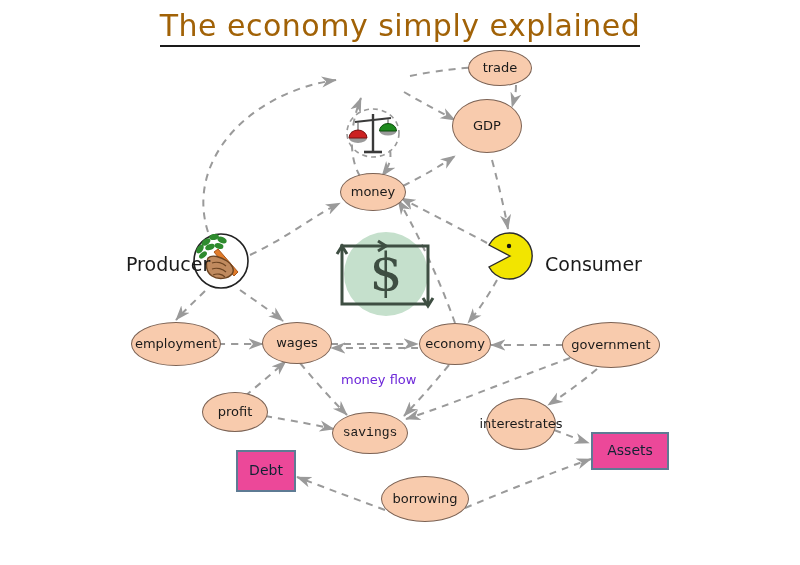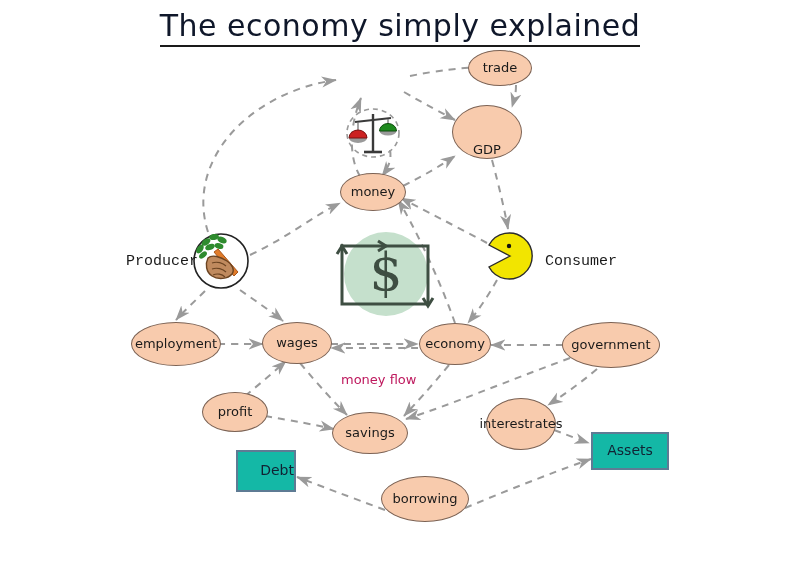--- a/index.html
+++ b/index.html
@@ -10,21 +10,21 @@
     overflow:hidden;
   }
   #stage{position:relative;width:800px;height:565px;}
   #wires{position:absolute;left:0;top:0;width:800px;height:565px;}
 
   .title{
     position:absolute;left:0;top:8px;width:800px;
     text-align:center;
     font-family:"DejaVu Sans", sans-serif;
     font-size:30px;
-    color:#0f172a;
+    color:#a16207;
     letter-spacing:0.5px;
   }
   .title span{
     border-bottom:2px solid #1a1a1a;
     padding-bottom:2px;
   }
 
   .node{
     position:absolute;
     display:flex;align-items:center;justify-content:center;
@@ -33,36 +33,35 @@
     box-sizing:border-box;
     line-height:1.12;
   }
   .ellipse{
     background:#F8CBAD;
     border:1.6px solid #7B6254;
     border-radius:50%;
     font-size:13px;
   }
   .rect{
-    background:#14b8a6;
+    background:#ec4899;
     border:2px solid #5E7B94;
     font-size:14px;
     color:#123;
   }
   .plainlabel{
     position:absolute;
-    font-size:15px;
+    font-size:19px;
     color:#1a1a1a;
     white-space:nowrap;
-    font-family:Liberation Mono, monospace;
   }
   .flowlabel{
     position:absolute;
     font-size:13px;
-    color:#be185d;
+    color:#6d28d9;
     white-space:nowrap;
   }
 
   
   .producer-icon{
     position:absolute;left:192px;top:232px;width:58px;height:58px;
   }
   
   .consumer-icon{
     position:absolute;left:487px;top:232px;width:46px;height:48px;
@@ -202,21 +201,21 @@
       <circle cx="22" cy="14" r="2.2" fill="#111"></circle>
     </svg>
   </div>
   <div class="plainlabel" style="left:545px;top:253px;">Consumer</div>
 
 
   <div class="node ellipse" style="left:468px;top:50px;width:64px;height:36px;">
     <span>trade</span>
   </div>
 
-  <div class="node ellipse" style="left:452px;top:105px;width:70px;height:54px;align-items:flex-end;">
+  <div class="node ellipse" style="left:452px;top:99px;width:70px;height:54px;">
     <span>GDP</span>
   </div>
 
   <div class="node ellipse" style="left:340px;top:173px;width:66px;height:38px;">
     <span>money</span>
   </div>
 
   <div class="node ellipse" style="left:131px;top:322px;width:90px;height:44px;">
     <span>employment</span>
   </div>
@@ -230,34 +229,34 @@
   </div>
 
   <div class="node ellipse" style="left:562px;top:322px;width:98px;height:46px;">
     <span>government</span>
   </div>
 
   <div class="node ellipse" style="left:202px;top:392px;width:66px;height:40px;">
     <span>profit</span>
   </div>
 
-  <div class="node ellipse" style="left:332px;top:412px;width:76px;height:42px;">
+  <div class="node ellipse" style="left:332px;top:412px;width:76px;height:42px;font-family:Liberation Mono, monospace;">
     <span>savings</span>
   </div>
 
   <div class="node ellipse" style="left:486px;top:398px;width:70px;height:52px;flex-direction:row;">
     <span>interest</span>
     <span>rates</span>
   </div>
 
   <div class="node ellipse" style="left:381px;top:476px;width:88px;height:46px;">
     <span>borrowing</span>
   </div>
 
-  <div class="node rect" style="left:236px;top:450px;width:60px;height:42px;justify-content:flex-end;">
+  <div class="node rect" style="left:236px;top:450px;width:60px;height:42px;">
     <span>Debt</span>
   </div>
 
   <div class="node rect" style="left:591px;top:432px;width:78px;height:38px;">
     <span>Assets</span>
   </div>
 
 </div>
 
 </body></html>

